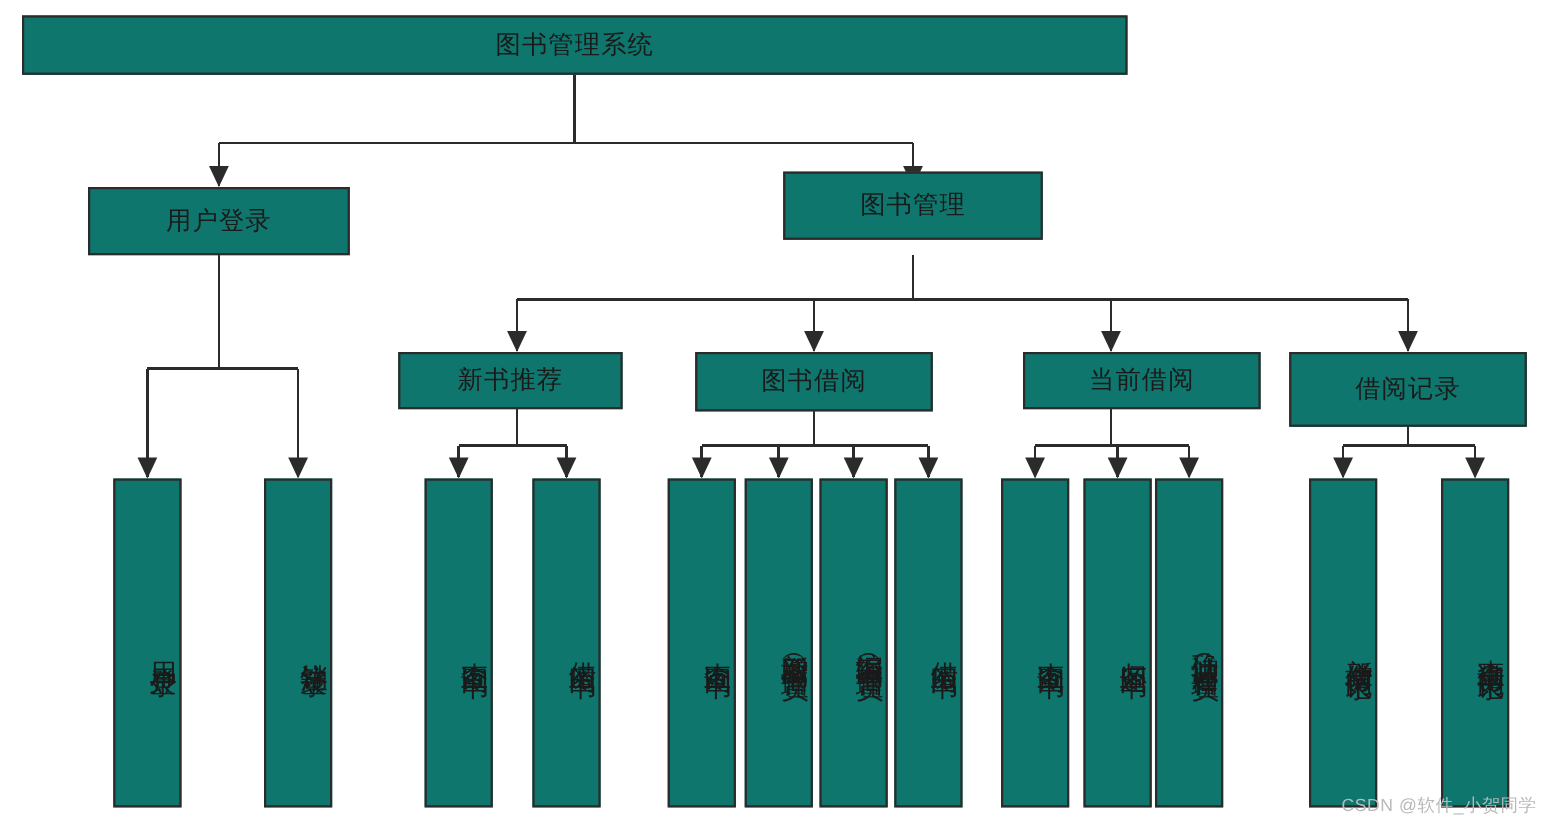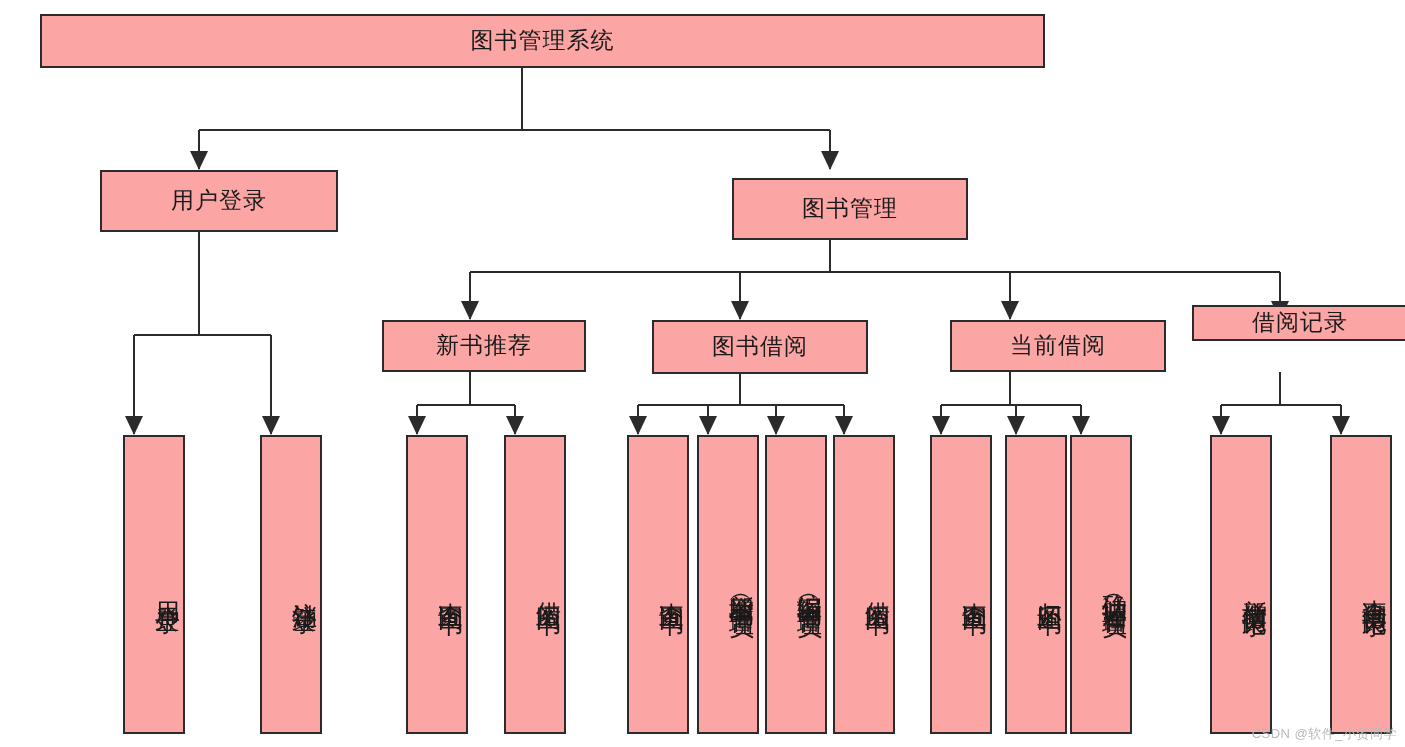--- a/index.html
+++ b/index.html
@@ -20,27 +20,26 @@
   }
   #edges {
     position: absolute;
     left: 0; top: 0;
     width: 1405px; height: 747px;
     pointer-events: none;
   }
   .node {
     position: absolute;
     border: 2px solid #2b2b2b;
-    background: #fca5a5;
+    background: #0f766e;
     display: flex;
     align-items: center;
     justify-content: center;
     color: #1a1a1a;
     z-index: 2;
-    margin-left: 20px;
   }
   .node.horiz {
     font-size: 23px;
     letter-spacing: 1px;
     line-height: 1.2;
     white-space: nowrap;
   }
   .node.vert {
     writing-mode: vertical-rl;
     text-orientation: upright;
@@ -54,21 +53,21 @@
   }
   .node.vert .vtext {
     writing-mode: vertical-rl;
     text-orientation: upright;
     display: block;
   }
   .watermark {
     position: absolute;
     right: 8px;
     bottom: 4px;
-    font-size: 13px;
+    font-size: 16px;
     color: #b9b9b9;
     letter-spacing: 0.5px;
     white-space: nowrap;
     z-index: 3;
   }
 </style>
 </head>
 <body>
 
 <div id="canvas">
@@ -128,33 +127,33 @@
       <polygon points="1332,416 1350,416 1341,435" fill="#2b2b2b"></polygon>
     </svg>
 
   <div id="nodes-layer">
       <div class="node horiz" style="left: 20px; top: 14px; width: 1005px; height: 54px;">
         <span>图书管理系统</span>
       </div>
       <div class="node horiz" style="left: 80px; top: 170px; width: 238px; height: 62px;">
         <span>用户登录</span>
       </div>
-      <div class="node horiz" style="left: 712px; top: 178px; width: 236px; height: 62px;">
+      <div class="node horiz" style="left: 712px; top: 156px; width: 236px; height: 62px;">
         <span>图书管理</span>
       </div>
       <div class="node horiz" style="left: 362px; top: 320px; width: 204px; height: 52px;">
         <span>新书推荐</span>
       </div>
       <div class="node horiz" style="left: 632px; top: 320px; width: 216px; height: 54px;">
         <span>图书借阅</span>
       </div>
       <div class="node horiz" style="left: 930px; top: 320px; width: 216px; height: 52px;">
         <span>当前借阅</span>
       </div>
-      <div class="node horiz" style="left: 1172px; top: 305px; width: 216px; height: 36px;">
+      <div class="node horiz" style="left: 1172px; top: 320px; width: 216px; height: 68px;">
         <span>借阅记录</span>
       </div>
       <div class="node vert" style="left: 103px; top: 435px; width: 62px; height: 299px;">
         <span class="vtext">用户登录</span>
       </div>
       <div class="node vert" style="left: 240px; top: 435px; width: 62px; height: 299px;">
         <span class="vtext">注销登录</span>
       </div>
       <div class="node vert" style="left: 386px; top: 435px; width: 62px; height: 299px;">
         <span class="vtext">查询图书</span>

